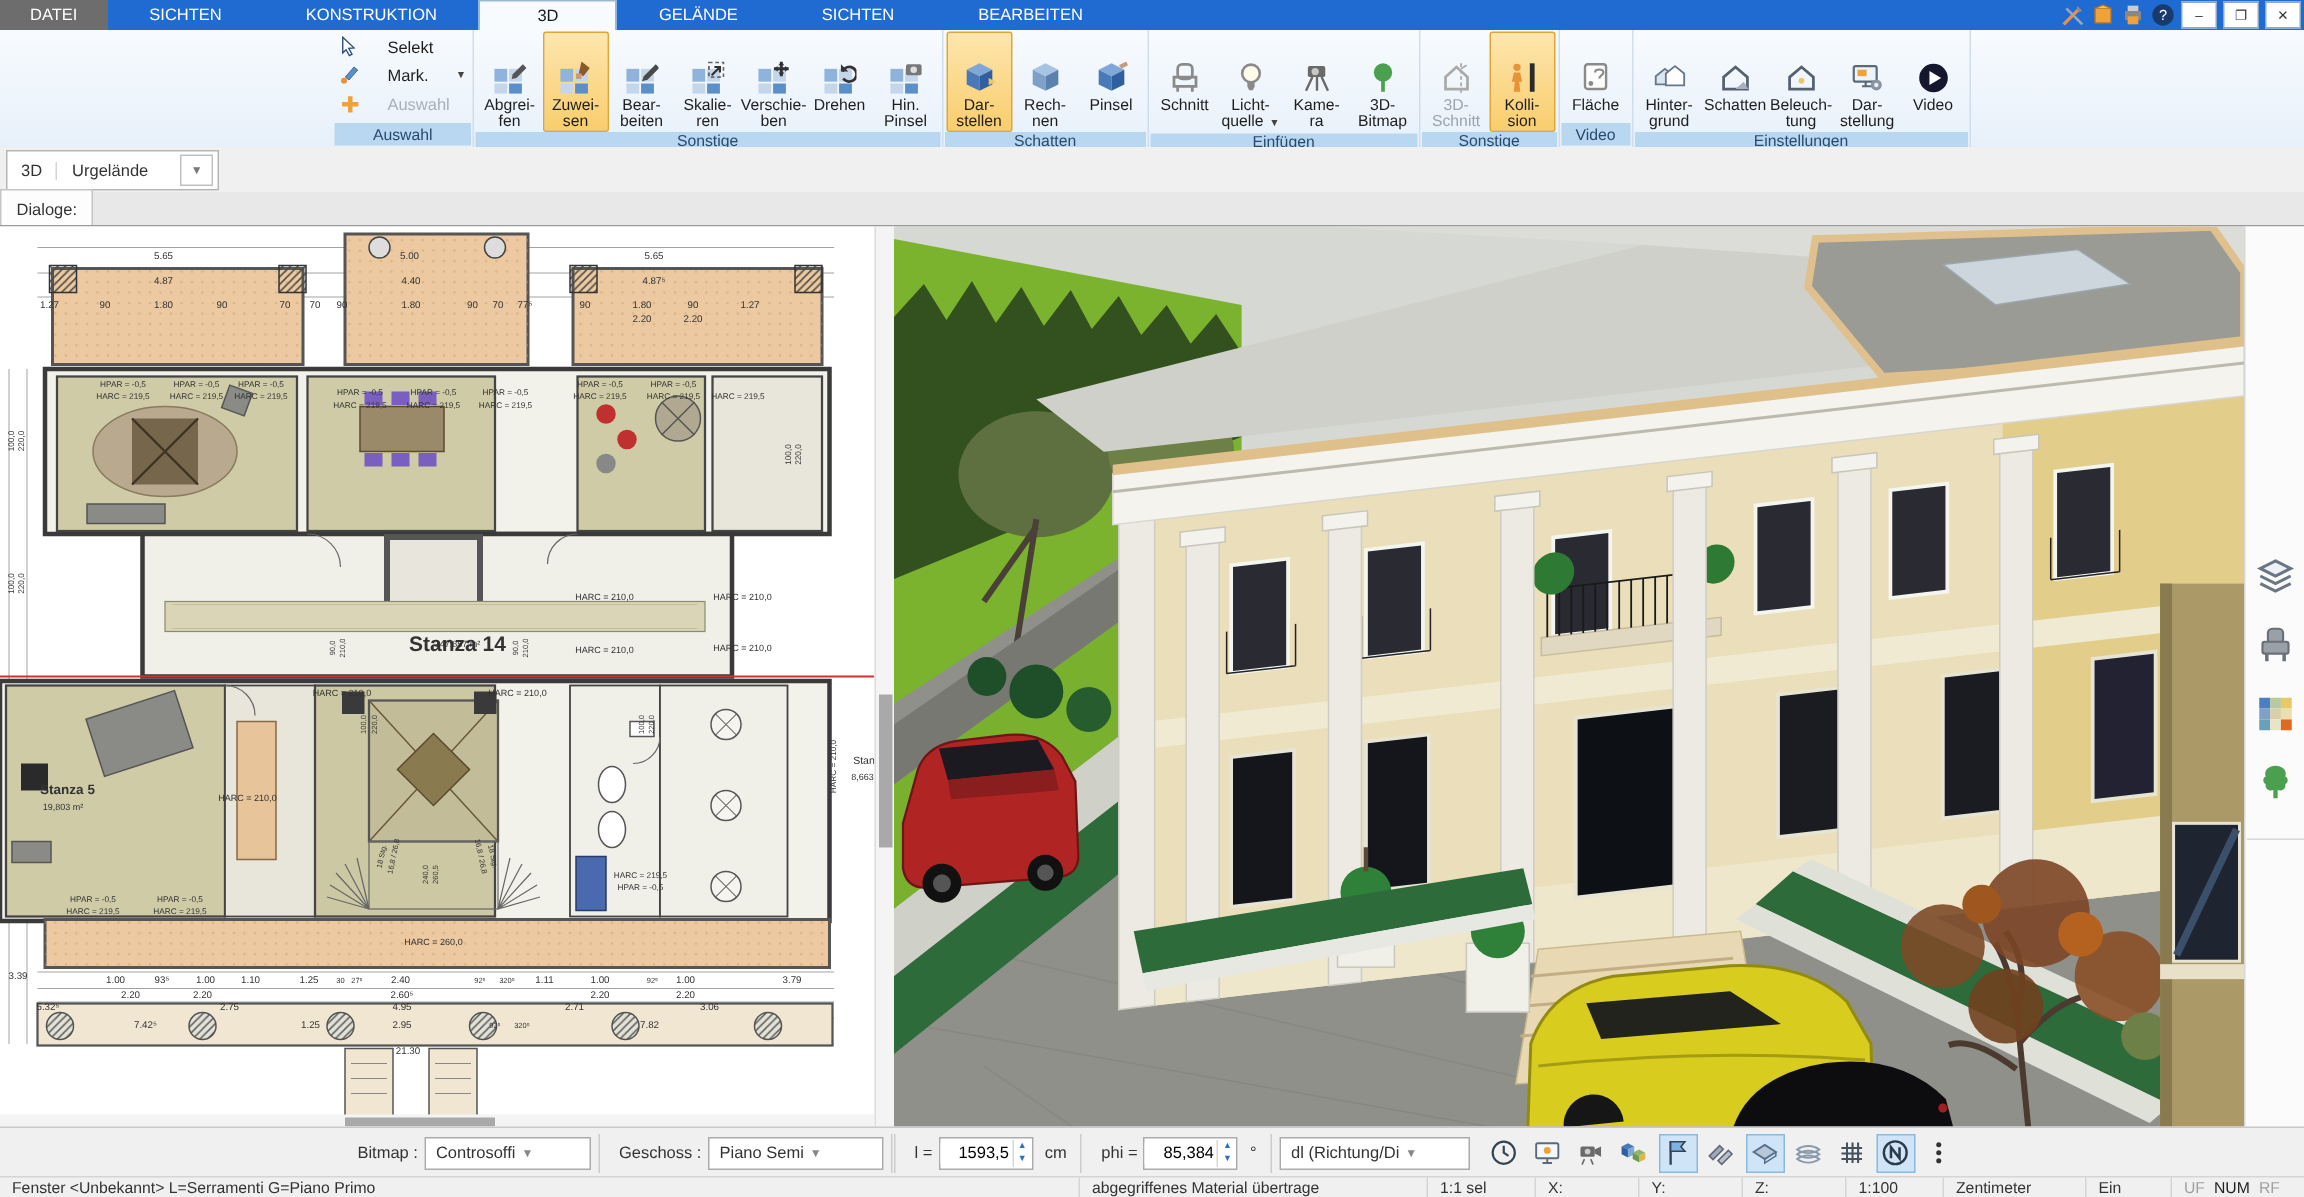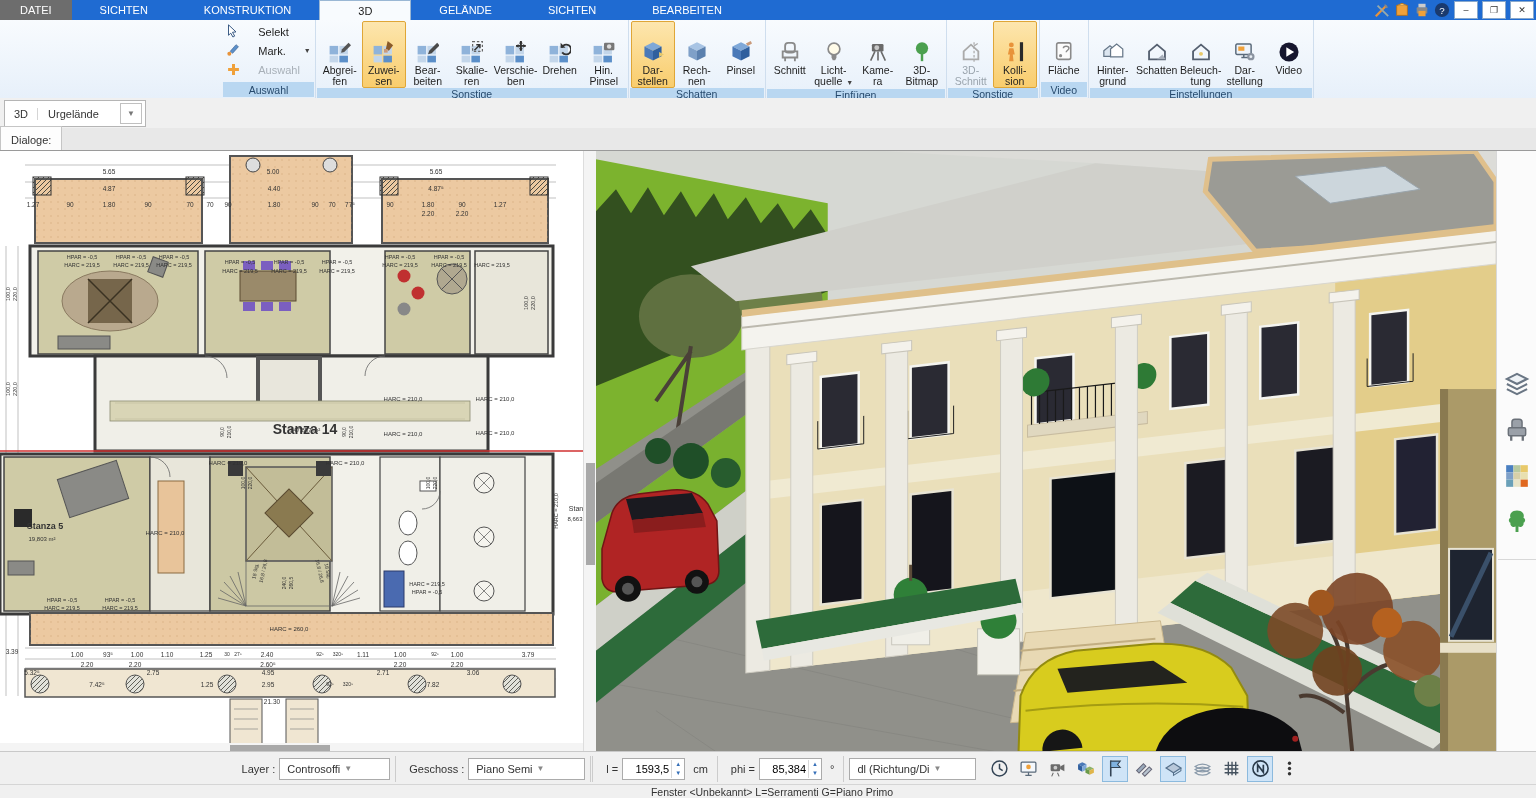--- a/index.html
+++ b/index.html
@@ -887,21 +887,21 @@
       <span class="rticon">
         <svg viewBox="0 0 18 18">
           <path d="M9 1C5.5 1 3.5 3.5 4.5 6 3 6.5 3 9 4.5 9.5 4 11.5 6 13 8 12.2V16h2v-3.8c2 .8 4-.7 3.5-2.7 1.5-.5 1.5-3 0-3.5C14.5 3.5 12.5 1 9 1z" fill="#4ba04f"></path>
         </svg>
       </span>
       <div id="rt-sep"></div>
     </div>
 </div>
 
 <div class="abs" id="bottombar">
-  <span class="blbl">Layer :</span>
+  <span class="blbl">Bitmap :</span>
   <span class="combo" style="width:102px">
     <span class="cv">Controsoffi</span>
       <span class="chev">▼</span>
   </span>
   <span class="bsep"></span>
   <span class="blbl">Geschoss :</span>
   <span class="combo" style="width:108px">
     <span class="cv">Piano Semi</span>
       <span class="chev">▼</span>
   </span>
@@ -1004,13 +1004,28 @@
           <circle cx="9" cy="4" r="1.6" fill="#333"></circle>
           <circle cx="9" cy="9" r="1.6" fill="#333"></circle>
           <circle cx="9" cy="14" r="1.6" fill="#333"></circle>
         </svg>
       </div>
     </div>
 </div>
 
 <div class="abs" id="statusbar">
   <span id="status-left">Fenster &lt;Unbekannt&gt; L=Serramenti G=Piano Primo</span>
+  <div id="status-cells">
+      <div class="scell" style="width: 215px;">abgegriffenes Material übertrage</div>
+      <div class="scell" style="width: 55px;">1:1 sel</div>
+      <div class="scell" style="width: 52px;">X:</div>
+      <div class="scell" style="width: 52px;">Y:</div>
+      <div class="scell" style="width: 52px;">Z:</div>
+      <div class="scell" style="width: 48px;">1:100</div>
+      <div class="scell" style="width: 78px;">Zentimeter</div>
+      <div class="scell" style="width: 40px;">Ein</div>
+      <div class="scell" style="width: 72px;">
+        <span class="toggle-dim" style="margin-right: 6px;">UF</span>
+        <span class="toggle-on" style="margin-right: 6px;">NUM</span>
+        <span class="toggle-dim" style="margin-right: 6px;">RF</span>
+      </div>
+    </div>
 </div>
 
 </body></html>

